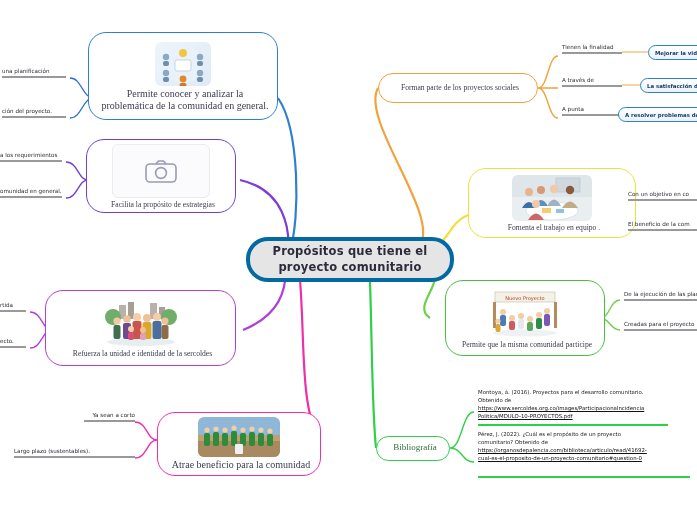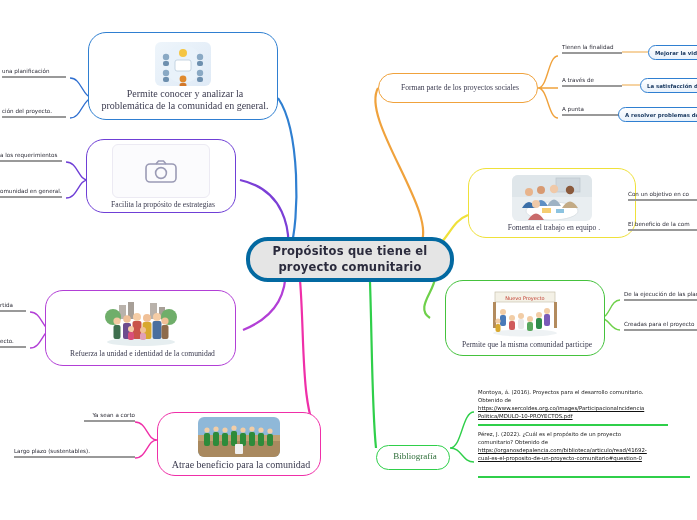--- a/index.html
+++ b/index.html
@@ -188,21 +188,21 @@
             <rect x="57.5" y="22" width="9" height="18" rx="2" fill="#4a6f9e"></rect>
           <circle cx="70" cy="22" r="3.6" fill="#f0c097"></circle>
             <rect x="66.5" y="26" width="7" height="14" rx="2" fill="#8e6b4b"></rect>
           <circle cx="36" cy="30" r="3" fill="#f5cda6"></circle>
             <rect x="33" y="33" width="6" height="8" rx="2" fill="#d84f7a"></rect>
           <circle cx="48" cy="31" r="3" fill="#f0c097"></circle>
             <rect x="45" y="34" width="6" height="7" rx="2" fill="#e0a0b8"></rect>
         </g>
       </svg>
     </div>
-    <div class="label" style="font-size:7.6px;">Refuerza la unidad e identidad de la comunidad</div>
+    <div class="label" style="font-size:7.6px;">Refuerza la unidad e identidad de la sercoldes</div>
   </div>
   <div class="leaf ul ul-magenta" style="left:0px;top:302px;width:26px;">rtida</div>
   <div class="leaf ul ul-magenta" style="left:0px;top:338px;width:26px;">ecto.</div>
 
   <div class="node topic c-pink" style="left:157px;top:412px;width:164px;height:64px;">
     <div class="imgbox" style="width:82px;height:40px;margin-top:4px;">
       <svg viewBox="0 0 82 40" width="82" height="40">
         <rect width="82" height="40" fill="#8fb8d8"></rect>
         <rect y="22" width="82" height="18" fill="#a9895f"></rect>
         <rect y="18" width="82" height="6" fill="#c0a071"></rect>
@@ -298,21 +298,21 @@
           <circle cx="17" cy="33" r="2.6" fill="#f2cda6"></circle>
             <rect x="14.5" y="36" width="5" height="8" rx="2" fill="#d8a82f"></rect>
         </g>
       </svg>
     </div>
     <div class="label" style="font-size:7.6px;">Permite que la misma comunidad participe</div>
   </div>
   <div class="leaf ul ul-green" style="left:624px;top:291px;width:73px;">De la ejecución de las plan</div>
   <div class="leaf ul ul-green" style="left:624px;top:321px;width:73px;">Creadas para el proyecto</div>
 
-  <div class="node topic c-greenbib" style="left:376px;top:436px;width:74px;height:25px;justify-content:center;margin-top:9px;">
+  <div class="node topic c-greenbib" style="left:376px;top:436px;width:74px;height:25px;justify-content:center;">
     <div class="label" style="font-size:9px;color:#2f6f3a;">Bibliografía</div>
   </div>
 
   <div class="bibblock" style="left:478px;top:388px;">
     <span>Montoya, á. (2016). Proyectos para el desarrollo comunitario. Obtenido de</span>
     <span class="u">https://www.sercoldes.org.co/images/ParticipacionaIncidencia</span>
     <span class="u">Politica/MDULO-10-PROYECTOS.pdf</span>
   </div>
   <div class="bibrule" style="left:478px;top:424px;width:190px;"></div>
 

